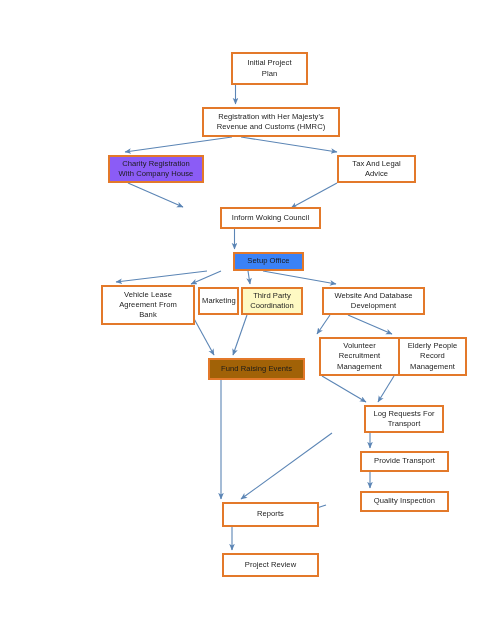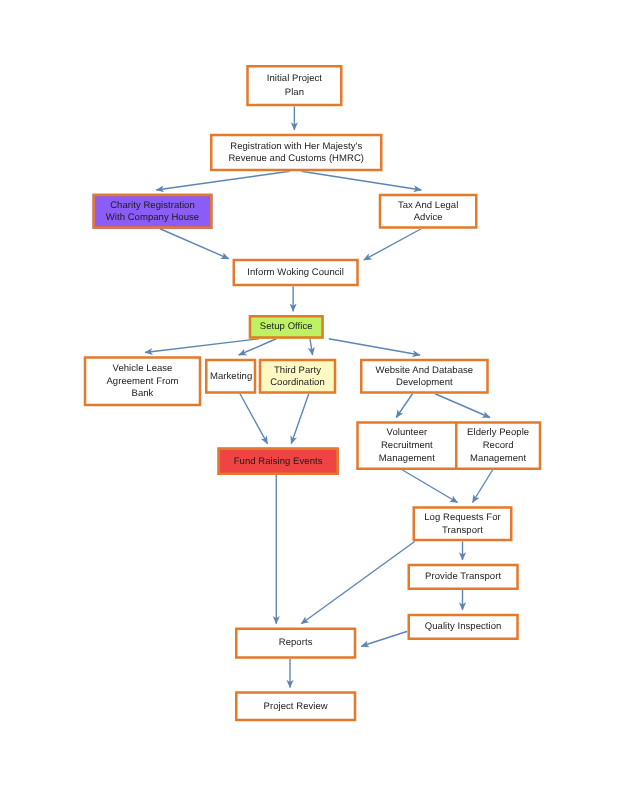--- a/index.html
+++ b/index.html
@@ -31,20 +31,21 @@
     display: flex;
     align-items: center;
     justify-content: flex-end;
     text-align: center;
     color: #1b1b1b;
     font-size: 7.6px;
     line-height: 10.2px;
     letter-spacing: 0.05px;
     overflow: hidden;
     z-index: 2;
+    margin-left: 34px;
   }
   .node span {
     display: block;
     width: 100%;
     padding: 0 2px;
     box-sizing: border-box;
     white-space: pre-line;
   }
 </style>
 </head>
@@ -95,21 +96,21 @@
         <span>Charity Registration
 With Company House</span>
       </div>
       <div class="node" style="left: 303px; top: 155px; width: 79px; height: 28px; border-color: rgb(227, 121, 42); background: rgb(255, 255, 255); color: rgb(27, 27, 27);">
         <span>Tax And Legal
 Advice</span>
       </div>
       <div class="node" style="left: 186px; top: 207px; width: 101px; height: 22px; border-color: rgb(227, 121, 42); background: rgb(255, 255, 255); color: rgb(27, 27, 27);">
         <span>Inform Woking Council</span>
       </div>
-      <div class="node" style="left: 199px; top: 252px; width: 60px; height: 19px; border-color: rgb(227, 121, 42); background: #bef264; color: rgb(27, 27, 27);">
+      <div class="node" style="left: 199px; top: 252px; width: 71px; height: 19px; border-color: rgb(227, 121, 42); background: #3b82f6; color: rgb(27, 27, 27);">
         <span>Setup Office</span>
       </div>
       <div class="node" style="left: 67px; top: 285px; width: 94px; height: 40px; border-color: rgb(227, 121, 42); background: rgb(255, 255, 255); color: rgb(27, 27, 27);">
         <span>Vehicle Lease
 Agreement From
 Bank</span>
       </div>
       <div class="node" style="left: 164px; top: 287px; width: 41px; height: 28px; border-color: rgb(227, 121, 42); background: rgb(255, 255, 255); color: rgb(27, 27, 27);">
         <span>Marketing</span>
       </div>
@@ -124,21 +125,21 @@
       <div class="node" style="left: 285px; top: 337px; width: 81px; height: 39px; border-color: rgb(227, 121, 42); background: rgb(255, 255, 255); color: rgb(27, 27, 27);">
         <span>Volunteer
 Recruitment
 Management</span>
       </div>
       <div class="node" style="left: 364px; top: 337px; width: 69px; height: 39px; border-color: rgb(227, 121, 42); background: rgb(255, 255, 255); color: rgb(27, 27, 27);">
         <span>Elderly People
 Record
 Management</span>
       </div>
-      <div class="node" style="left: 174px; top: 358px; width: 97px; height: 22px; border-color: rgb(227, 121, 42); background: #ef4444; color: rgb(27, 27, 27);">
+      <div class="node" style="left: 174px; top: 358px; width: 97px; height: 22px; border-color: rgb(227, 121, 42); background: #a16207; color: rgb(27, 27, 27);">
         <span>Fund Raising Events</span>
       </div>
       <div class="node" style="left: 330px; top: 405px; width: 80px; height: 28px; border-color: rgb(227, 121, 42); background: rgb(255, 255, 255); color: rgb(27, 27, 27);">
         <span>Log Requests For
 Transport</span>
       </div>
       <div class="node" style="left: 326px; top: 451px; width: 89px; height: 21px; border-color: rgb(227, 121, 42); background: rgb(255, 255, 255); color: rgb(27, 27, 27);">
         <span>Provide Transport</span>
       </div>
       <div class="node" style="left: 326px; top: 491px; width: 89px; height: 21px; border-color: rgb(227, 121, 42); background: rgb(255, 255, 255); color: rgb(27, 27, 27);">

